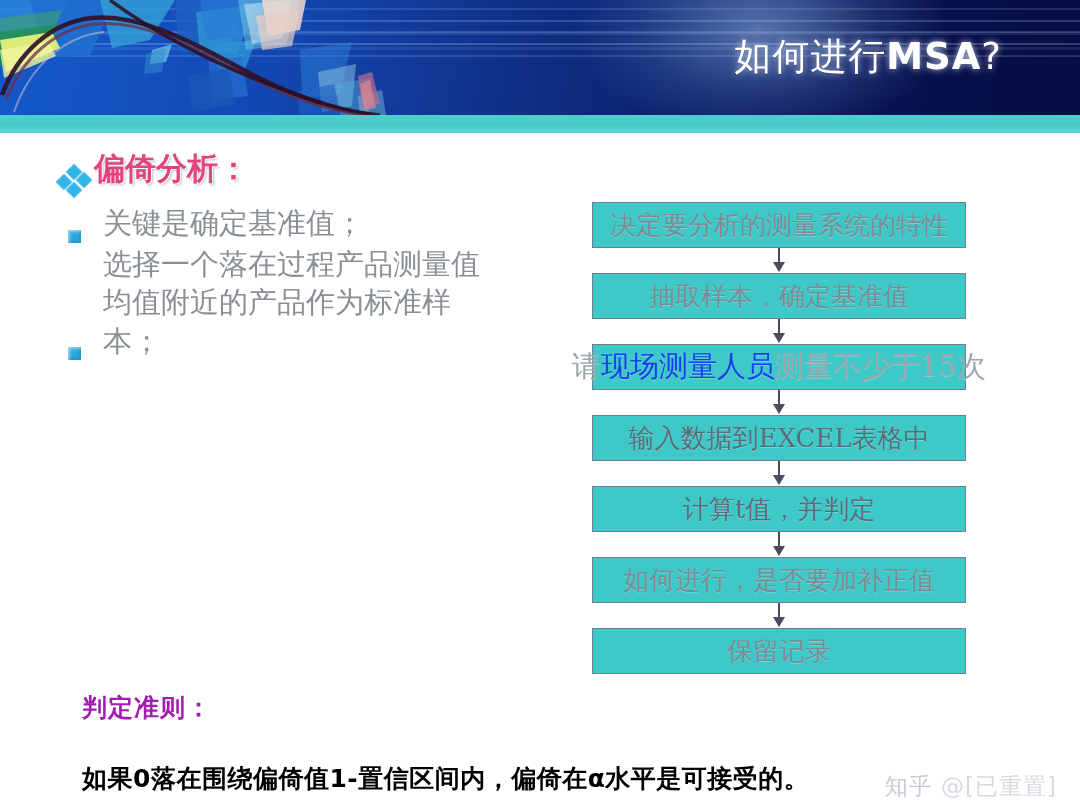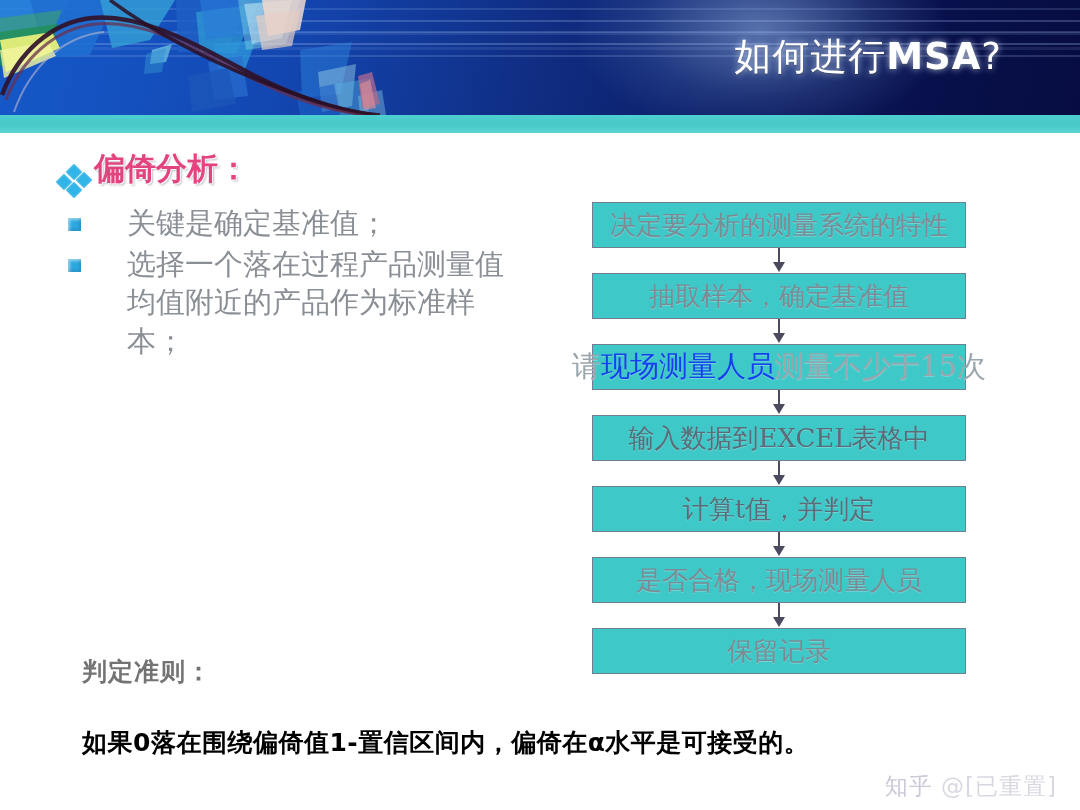--- a/index.html
+++ b/index.html
@@ -51,34 +51,34 @@
   .diamond-bullet i:nth-child(1){left:2px;top:12px;}
   .diamond-bullet i:nth-child(2){left:12px;top:2px;}
   .diamond-bullet i:nth-child(3){left:12px;top:20px;}
   .diamond-bullet i:nth-child(4){left:22px;top:10px;}
   .sec-title{
     font-size:31px;color:#e3447f;font-weight:bold;line-height:1.05;
     text-shadow:1px 1px 0 rgba(255,255,255,.9), 2px 2px 2px rgba(120,120,140,.45);
     white-space:nowrap;
   }
   .bullets{margin-top:6px;}
-  .bullet-row{display:flex;align-items:flex-start;margin-bottom:2px;gap:24px;}
+  .bullet-row{display:flex;align-items:flex-end;margin-bottom:2px;}
   .sq-bullet{
     width:13px;height:13px;background:#2ba8e0;flex:0 0 auto;
     margin:14px 22px 0 12px;
     box-shadow:inset -2px -2px 3px rgba(0,0,0,.12), inset 2px 2px 3px rgba(255,255,255,.5);
   }
   .bullet-text{
     font-size:29px;line-height:1.33;color:#8a8f96;
     font-family:"DejaVu Serif","Liberation Serif",serif;
     max-width:392px;
   }
   .criteria{position:absolute;left:82px;top:655px;width:900px;}
   .criteria-head{
-    font-size:25px;font-weight:bold;color:#737373;letter-spacing:1px;
+    font-size:25px;font-weight:bold;color:#a21caf;letter-spacing:1px;margin-top:36px;
   }
   .criteria-body{
     margin-top:38px;font-size:25px;font-weight:bold;color:#000000;
     letter-spacing:0.5px;white-space:nowrap;
   }
 
   
   .flow{position:absolute;left:592px;top:202px;width:374px;}
   .flow-box{
     position:relative;height:44px;
@@ -251,21 +251,21 @@
       <span class="flow-label">计算t值，并判定</span>
     </div>
     <div class="arrow">
       <svg width="14" height="25" viewBox="0 0 14 25">
         <line x1="7" y1="0" x2="7" y2="16" stroke="#4b4a5e" stroke-width="2"></line>
         <polygon points="7,24 1,14 13,14" fill="#4b4a5e"></polygon>
       </svg>
     </div>
 
     <div class="flow-box">
-      <span class="flow-label">是否合格，现场测量人员</span>
+      <span class="flow-label">如何进行，是否要加补正值</span>
     </div>
     <div class="arrow">
       <svg width="14" height="25" viewBox="0 0 14 25">
         <line x1="7" y1="0" x2="7" y2="16" stroke="#4b4a5e" stroke-width="2"></line>
         <polygon points="7,24 1,14 13,14" fill="#4b4a5e"></polygon>
       </svg>
     </div>
 
     <div class="flow-box">
       <span class="flow-label">保留记录</span>

